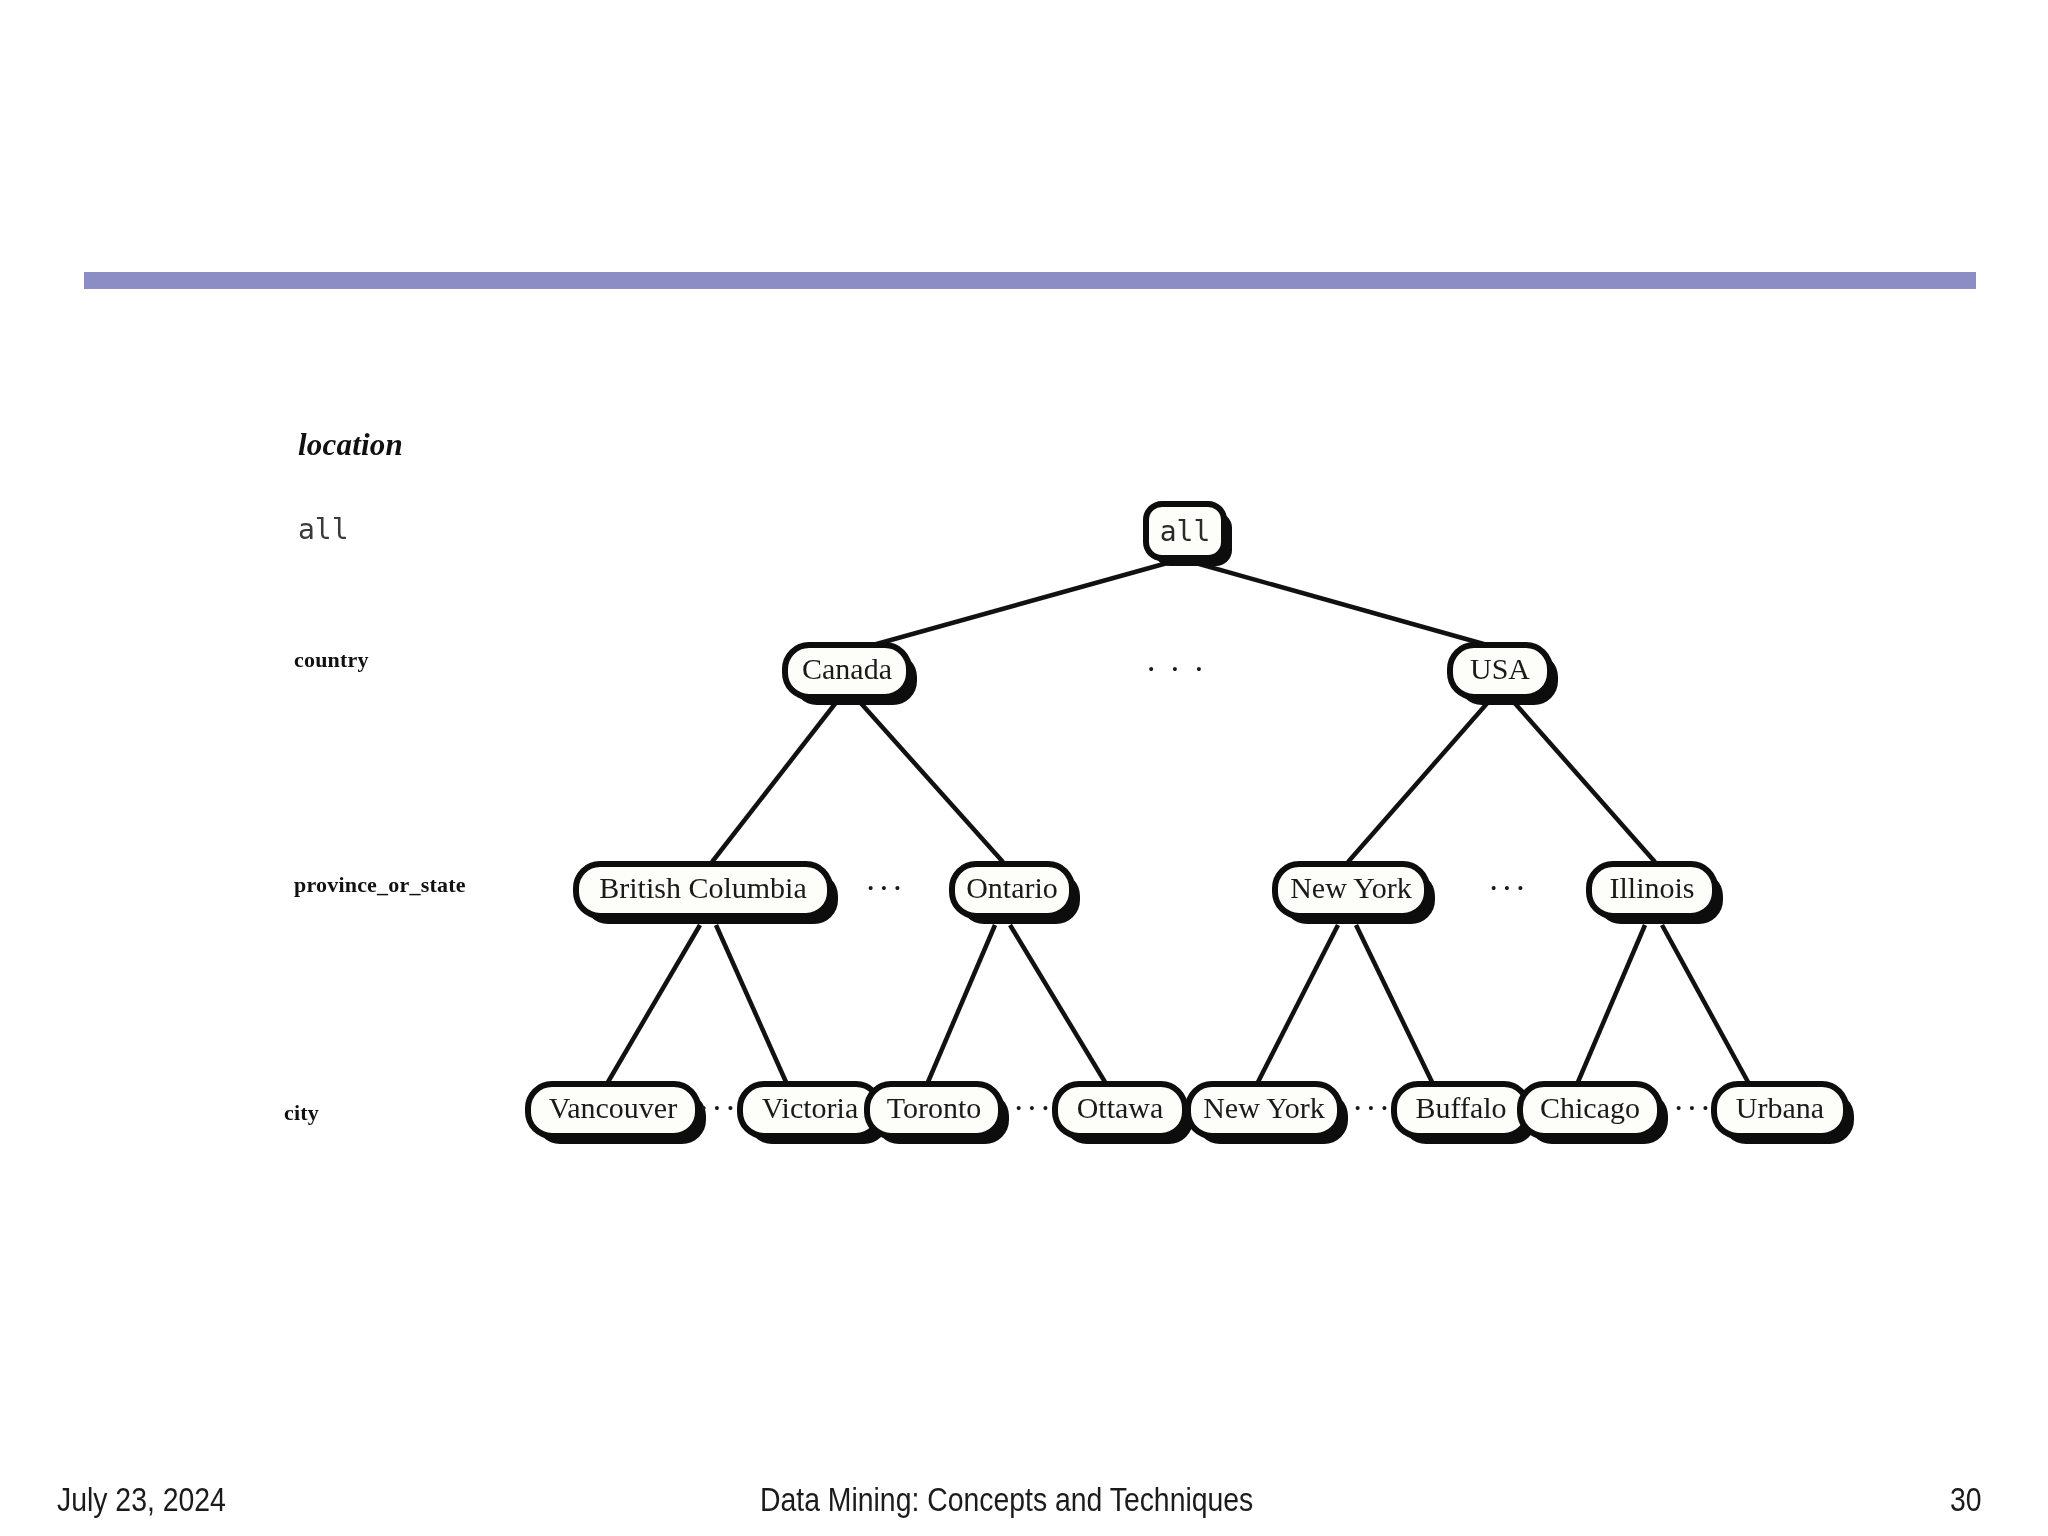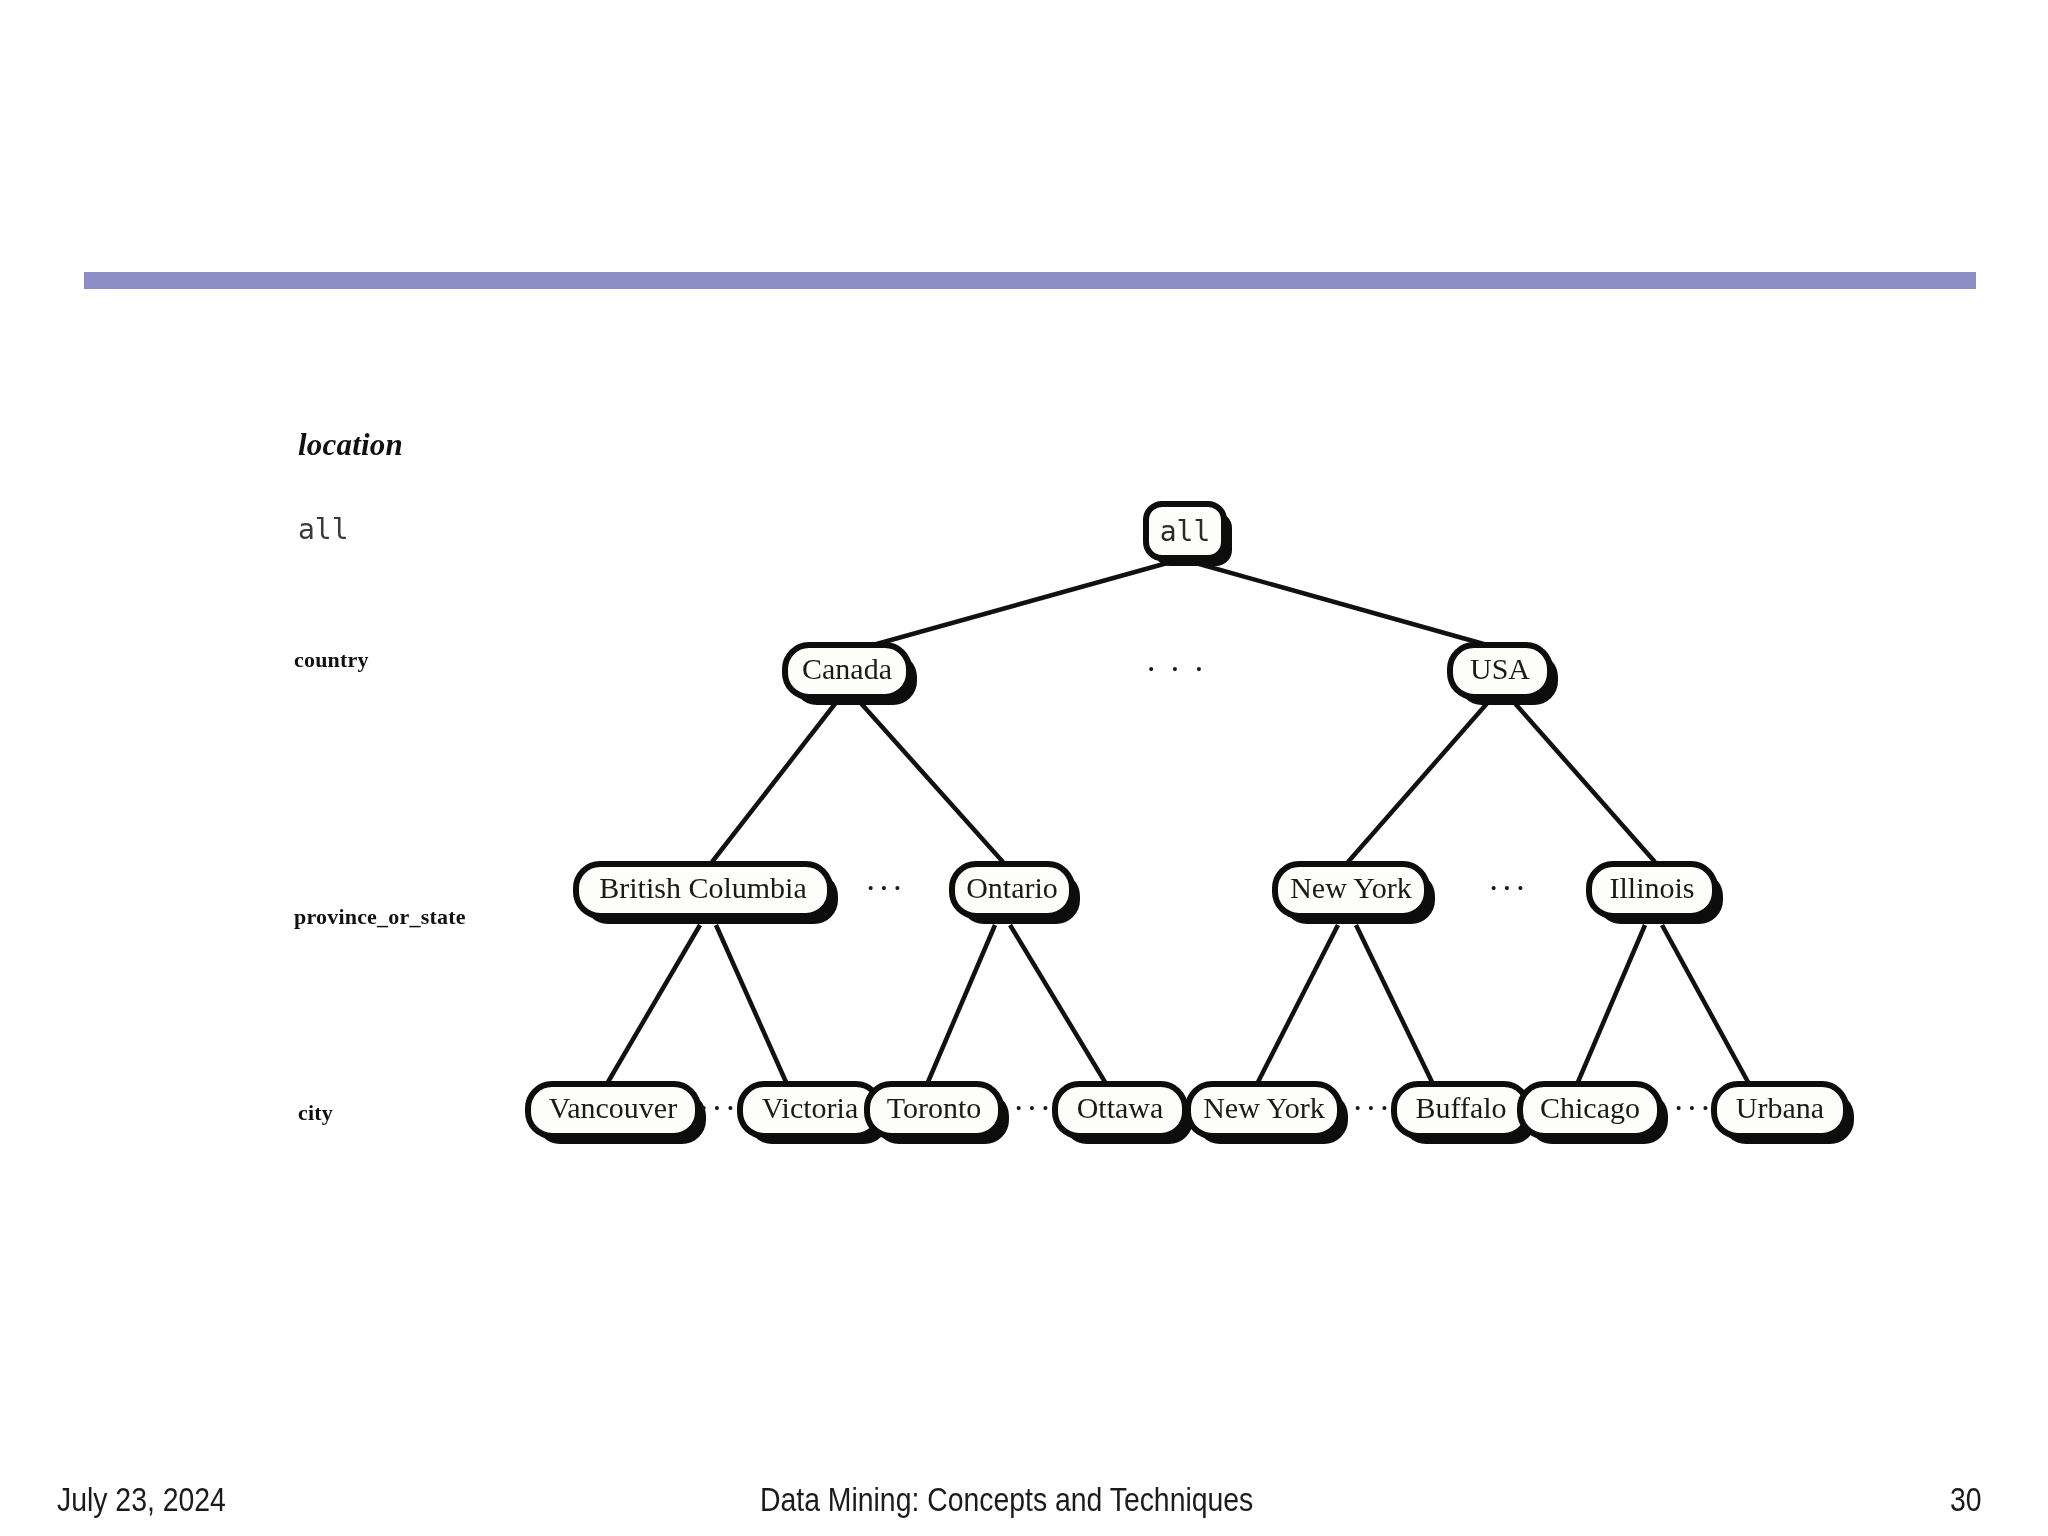--- a/index.html
+++ b/index.html
@@ -52,22 +52,22 @@
   .row-label.mono {
     font-family: "DejaVu Sans Mono", monospace;
     font-weight: normal;
     font-size: 28px;
     color: #3a3a3a;
     letter-spacing: 0px;
   }
   #lbl-location       { left: 298px; top: 427px; }
   #lbl-all            { left: 298px; top: 513px; }
   #lbl-country        { left: 294px; top: 647px; }
-  #lbl-province       { left: 294px; top: 904px; }
-  #lbl-city           { left: 298px; top: 1100px; }
+  #lbl-province       { left: 294px; top: 872px; }
+  #lbl-city           { left: 284px; top: 1100px; }
 
   
   #footer {
     position: absolute;
     left: 0;
     top: 1470px;
     width: 2042px;
     height: 66px;
   }
   .footer-text {

